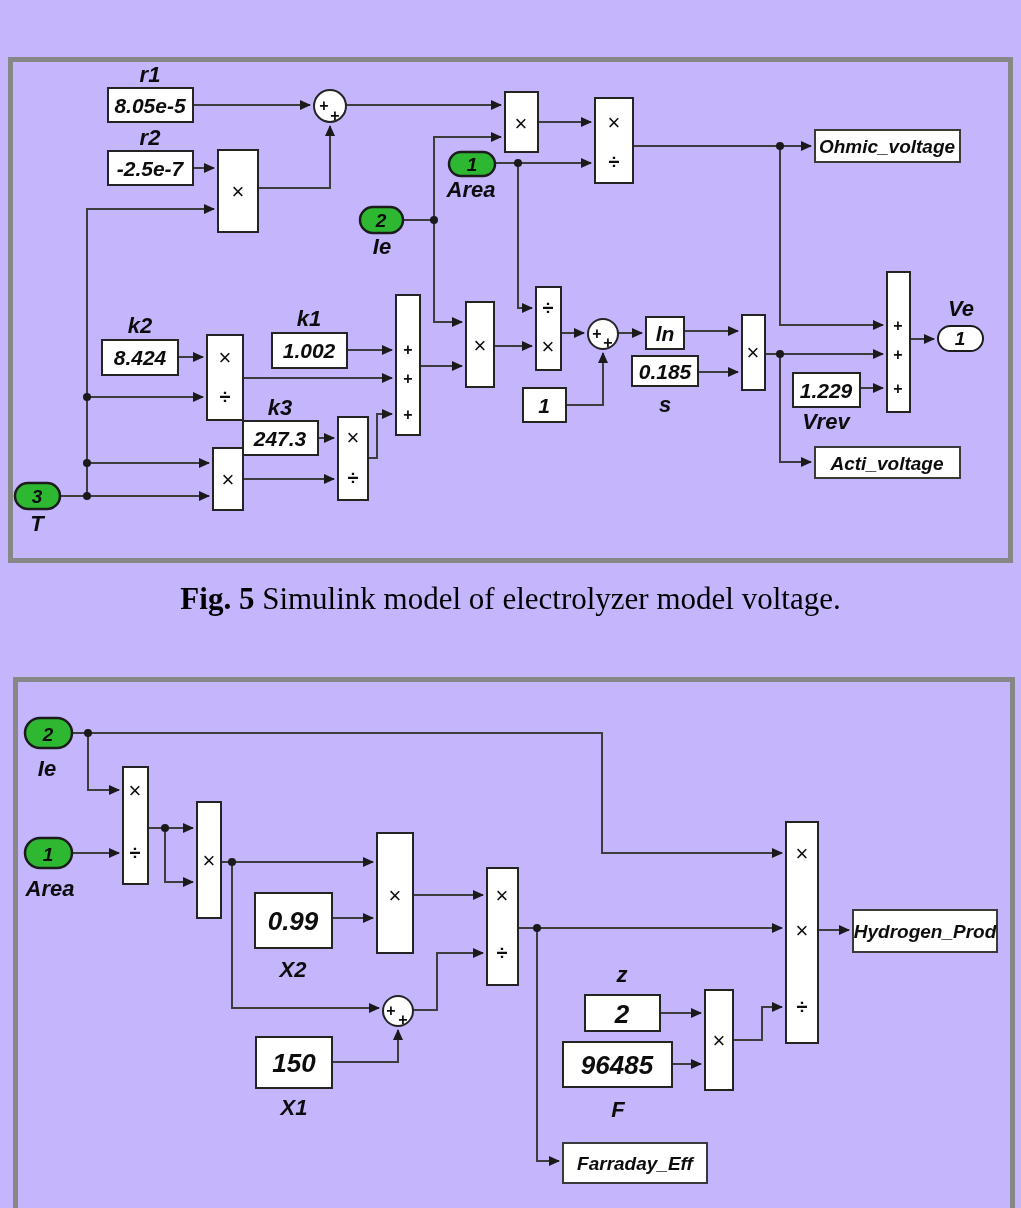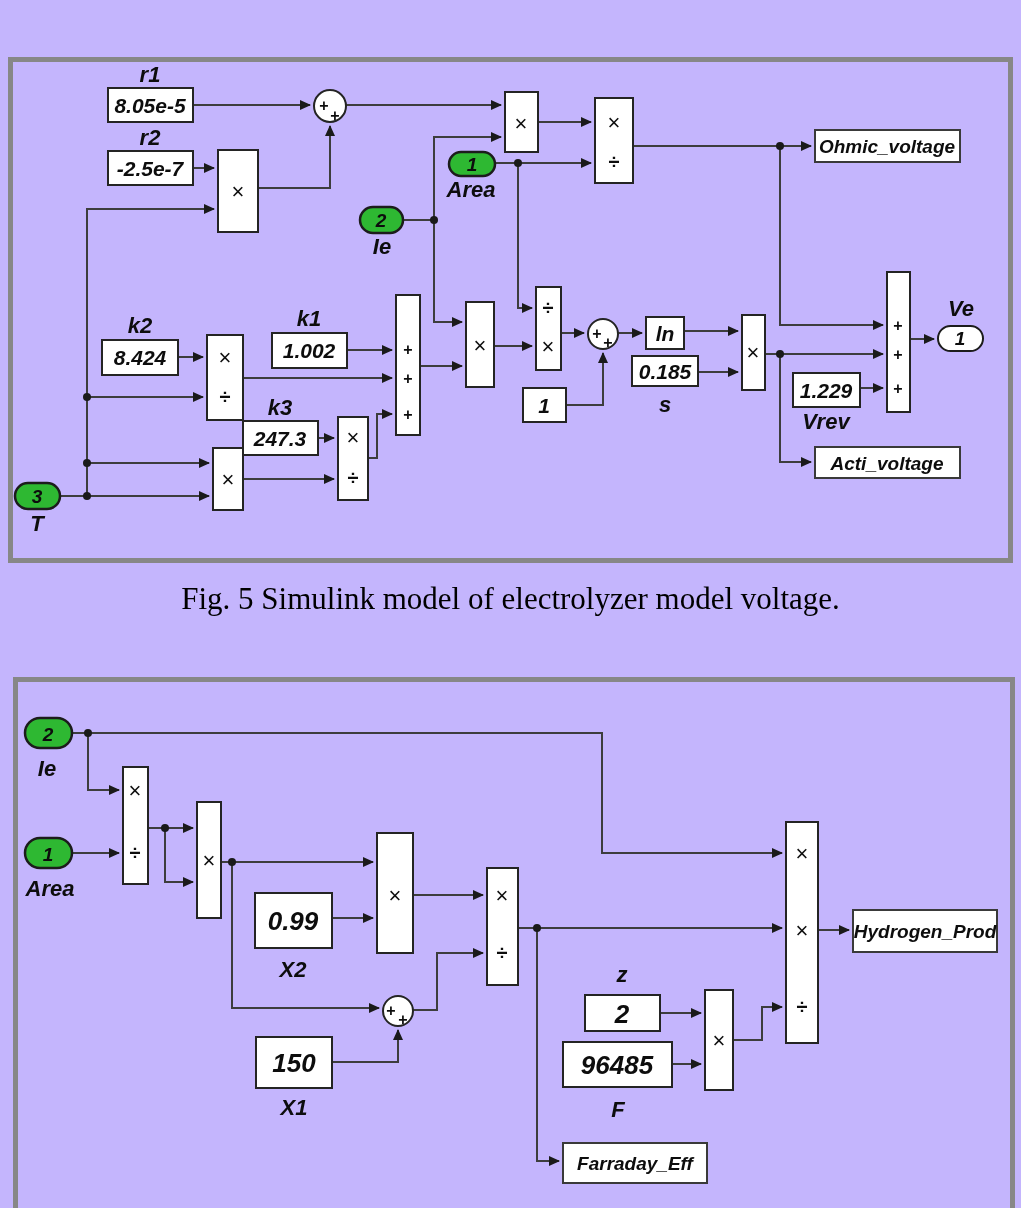--- a/index.html
+++ b/index.html
@@ -1,20 +1,20 @@
 <!DOCTYPE html>
 <html><head>
 <meta charset="utf-8">
 <style>
   html,body{margin:0;padding:0;background:#ffffff;}
   #stage{position:relative;width:1021px;height:1208px;background:#c4b5fd;overflow:hidden;
          font-family:"Liberation Sans",sans-serif;}
   #caption{position:absolute;top:581px;left:0;width:100%;text-align:center;
            font-family:"Liberation Serif",serif;font-size:31px;color:#000;}
-  #caption .capb{font-weight:normal;margin-top:22px;}
+  #caption .capb{font-weight:bold;margin-top:22px;}
   svg{position:absolute;top:0;left:0;}
   .wire{stroke:#3d3d3d;stroke-width:2;fill:none;}
   .blk{fill:#ffffff;stroke:#242424;stroke-width:2;}
   .tagblk{fill:#ffffff;stroke:#3a3a3a;stroke-width:2;}
   .frame{fill:none;stroke:#878787;stroke-width:5;}
   .port{fill:#2eb832;stroke:#1c1c1c;stroke-width:2.5;}
   .oport{fill:#ffffff;stroke:#1c1c1c;stroke-width:2;}
   .dot{fill:#1a1a1a;}
   .sumc{fill:#ffffff;stroke:#242424;stroke-width:2;}
   text{fill:#0d0d0d;}

